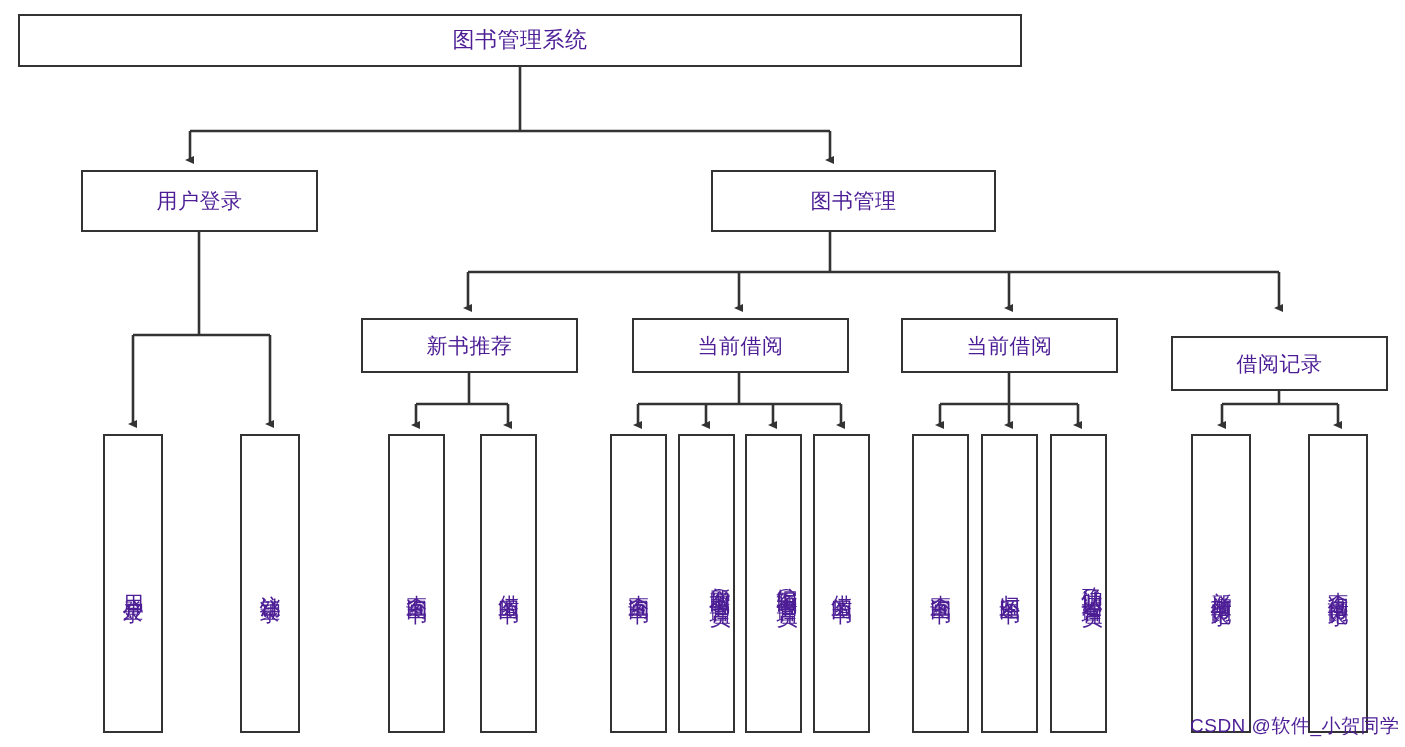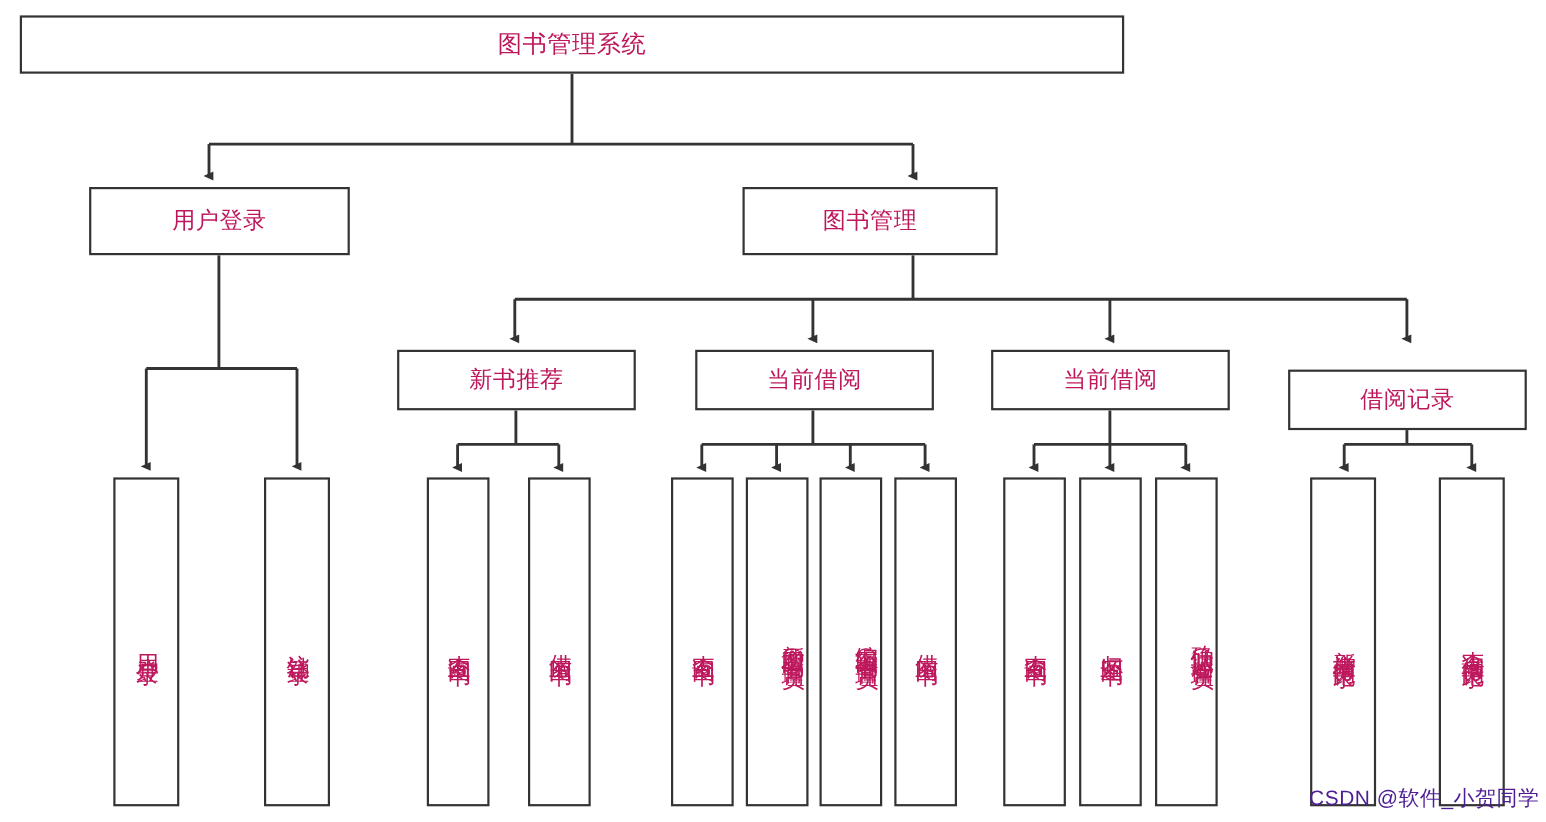--- a/index.html
+++ b/index.html
@@ -26,21 +26,21 @@
     pointer-events: none;
   }
   .node {
     position: absolute;
     box-sizing: border-box;
     border: 2.2px solid #333333;
     background: #ffffff;
     display: flex;
     align-items: center;
     justify-content: center;
-    color: #be185d;
+    color: #4c1d95;
     letter-spacing: 0.5px;
   }
   .node.h {
     font-size: 21px;
     line-height: 1.1;
   }
   .node.root {
     font-size: 22px;
   }
   
@@ -128,21 +128,21 @@
     </g>
   </svg>
 
   <div class="node h root" style="left:18px; top:14px; width:1004px; height:53px;">
     <span>图书管理系统</span>
   </div>
 
   <div class="node h" style="left:81px; top:170px; width:237px; height:62px;">
     <span>用户登录</span>
   </div>
-  <div class="node h" style="left:675px; top:170px; width:232px; height:62px;">
+  <div class="node h" style="left:711px; top:170px; width:285px; height:62px;">
     <span>图书管理</span>
   </div>
 
   <div class="node h" style="left:361px; top:318px; width:217px; height:55px;">
     <span>新书推荐</span>
   </div>
   <div class="node h" style="left:632px; top:318px; width:217px; height:55px;">
     <span>当前借阅</span>
   </div>
   <div class="node h" style="left:901px; top:318px; width:217px; height:55px;">

